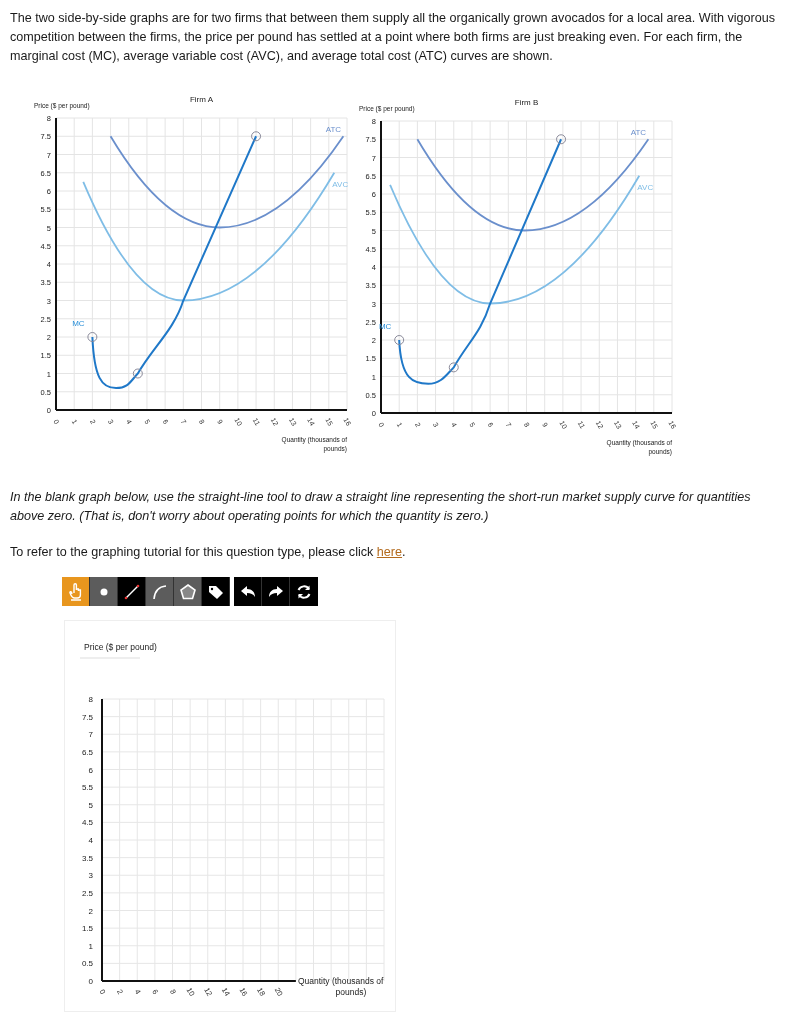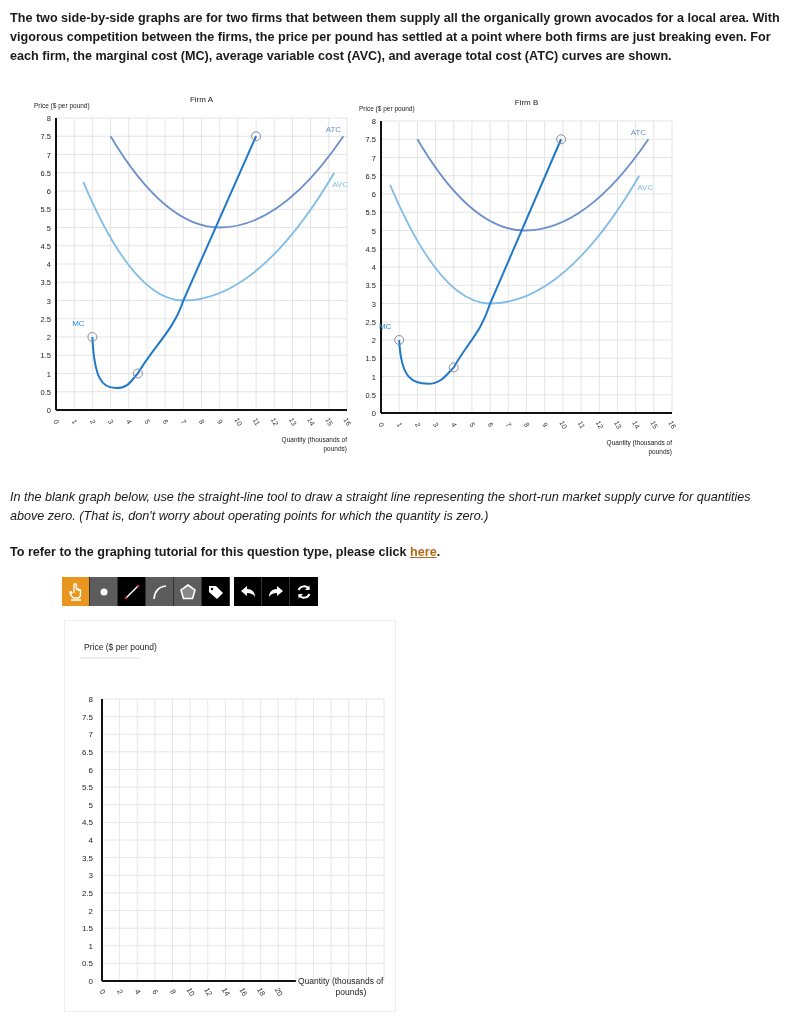--- a/index.html
+++ b/index.html
@@ -1,20 +1,20 @@
 <!DOCTYPE html>
 <html><head>
 <meta charset="utf-8">
 <style>
   html, body { margin:0; padding:0; background:#fff; }
   body { width:795px; height:1024px; position:relative; font-family:"Liberation Sans", sans-serif; color:#111; overflow:hidden; }
   .para { position:absolute; left:10px; font-size:12.6px; line-height:19px; color:#1a1a1a; }
-  #p1 { top:9px; width:775px;font-weight:bold; }
+  #p1 { top:9px; width:775px; }
   #p2 { top:488px; width:775px;font-style:italic; }
-  #p3 { top:543px; width:775px;font-weight:bold; }
+  #p3 { top:543px; width:775px; }
   a.link { color:#b36a1d; text-decoration:underline; }
   svg text { font-family:"Liberation Sans", sans-serif; }
   .toolbar { position:absolute; left:62px; top:577px; height:29px; display:flex; }
   .tb { width:28px; height:29px; display:flex; align-items:center; justify-content:center; box-sizing:border-box; border-right:1px solid #333; }
   .tb.sel { background:#e8961e; }
   .tb.grey { background:#5c5c5c; }
   .tb.black { background:#000; }
   .gap { width:4px; background:#fff; }
   .panel { position:absolute; left:64px; top:620px; width:330px; height:390px; border:1px solid #eee; }
 </style>

